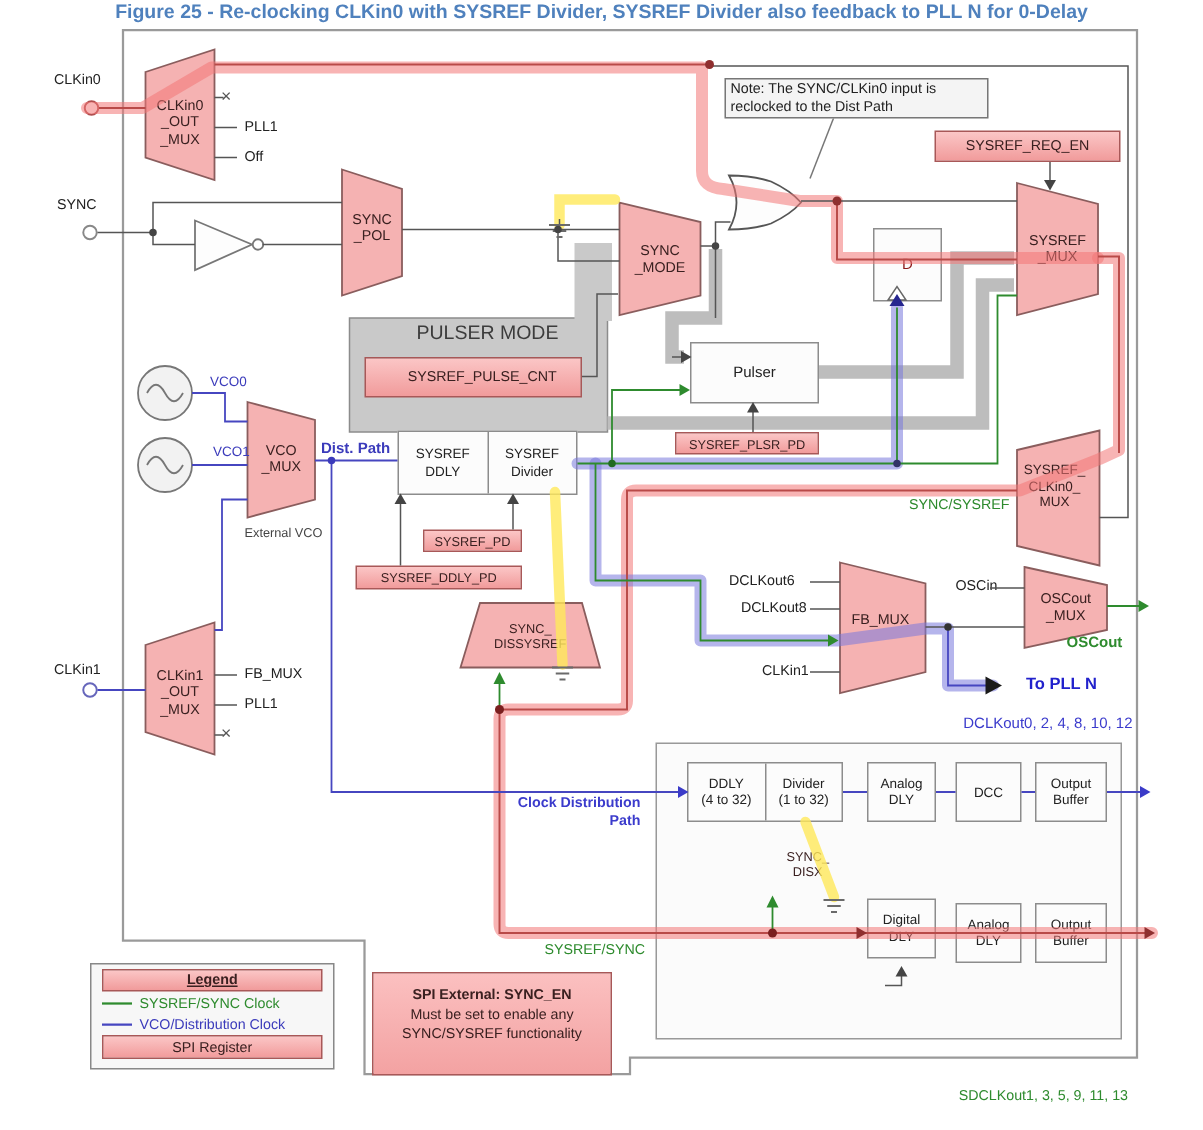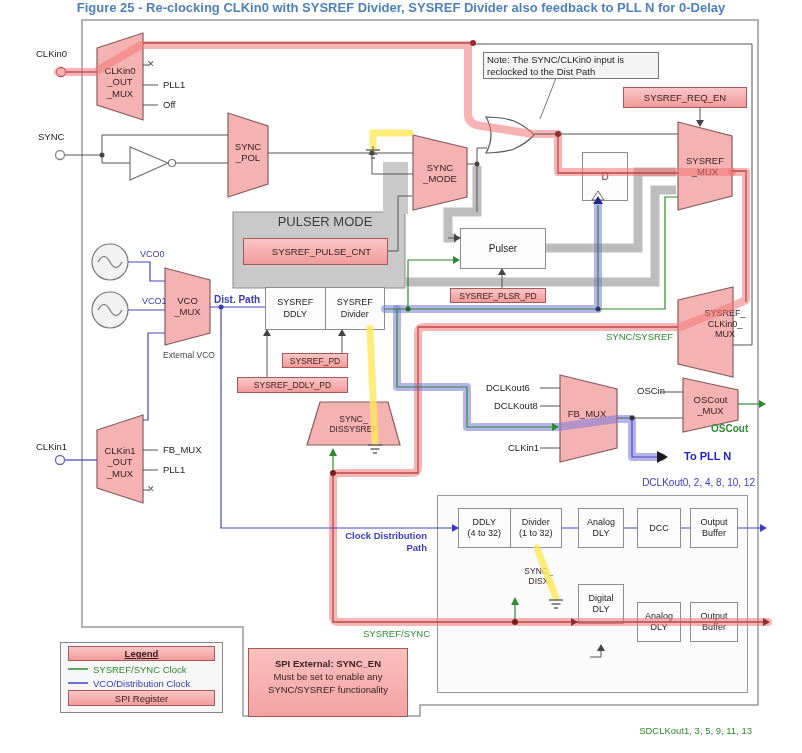--- a/index.html
+++ b/index.html
@@ -114,37 +114,37 @@
     <div><span>DDLY
 (4 to 32)</span></div>
     <div><span>Divider
 (1 to 32)</span></div>
   </div>
   <div class="whitebox" style="left:578px;top:508px;width:46px;height:40px;"><span>Analog
 DLY</span></div>
   <div class="whitebox" style="left:637px;top:508px;width:44px;height:40px;"><span>DCC</span></div>
   <div class="whitebox" style="left:690px;top:508px;width:48px;height:40px;"><span>Output
 Buffer</span></div>
-  <div class="whitebox" style="left:578px;top:584px;width:46px;height:40px;"><span>Digital
+  <div class="whitebox" style="left:578px;top:599px;width:46px;height:40px;"><span>Digital
 DLY</span></div>
   <div class="whitebox" style="left:637px;top:602px;width:44px;height:40px;"><span>Analog
 DLY</span></div>
   <div class="whitebox" style="left:690px;top:602px;width:48px;height:40px;"><span>Output
 Buffer</span></div>
 
   <div class="traptxt" style="left:97px;top:57px;width:46px;height:50px;">CLKin0
 _OUT
 _MUX</div>
   <div class="traptxt" style="left:228px;top:132px;width:40px;height:40px;">SYNC
 _POL</div>
   <div class="traptxt" style="left:413px;top:155px;width:54px;height:36px;">SYNC
 _MODE</div>
   <div class="traptxt" style="left:678px;top:148px;width:54px;height:36px;">SYSREF
 _MUX</div>
-  <div class="traptxt" style="left:678px;top:300px;width:50px;height:48px;font-size:9px;margin-left:22px;">SYSREF_
+  <div class="traptxt" style="left:678px;top:300px;width:50px;height:48px;font-size:9px;">SYSREF_
 CLKin0_
 MUX</div>
   <div class="traptxt" style="left:165px;top:290px;width:45px;height:32px;">VCO
 _MUX</div>
   <div class="traptxt" style="left:97px;top:437px;width:46px;height:50px;">CLKin1
 _OUT
 _MUX</div>
   <div class="traptxt" style="left:558px;top:406px;width:58px;height:16px;">FB_MUX</div>
   <div class="traptxt" style="left:683px;top:391px;width:55px;height:28px;">OSCout
 _MUX</div>

